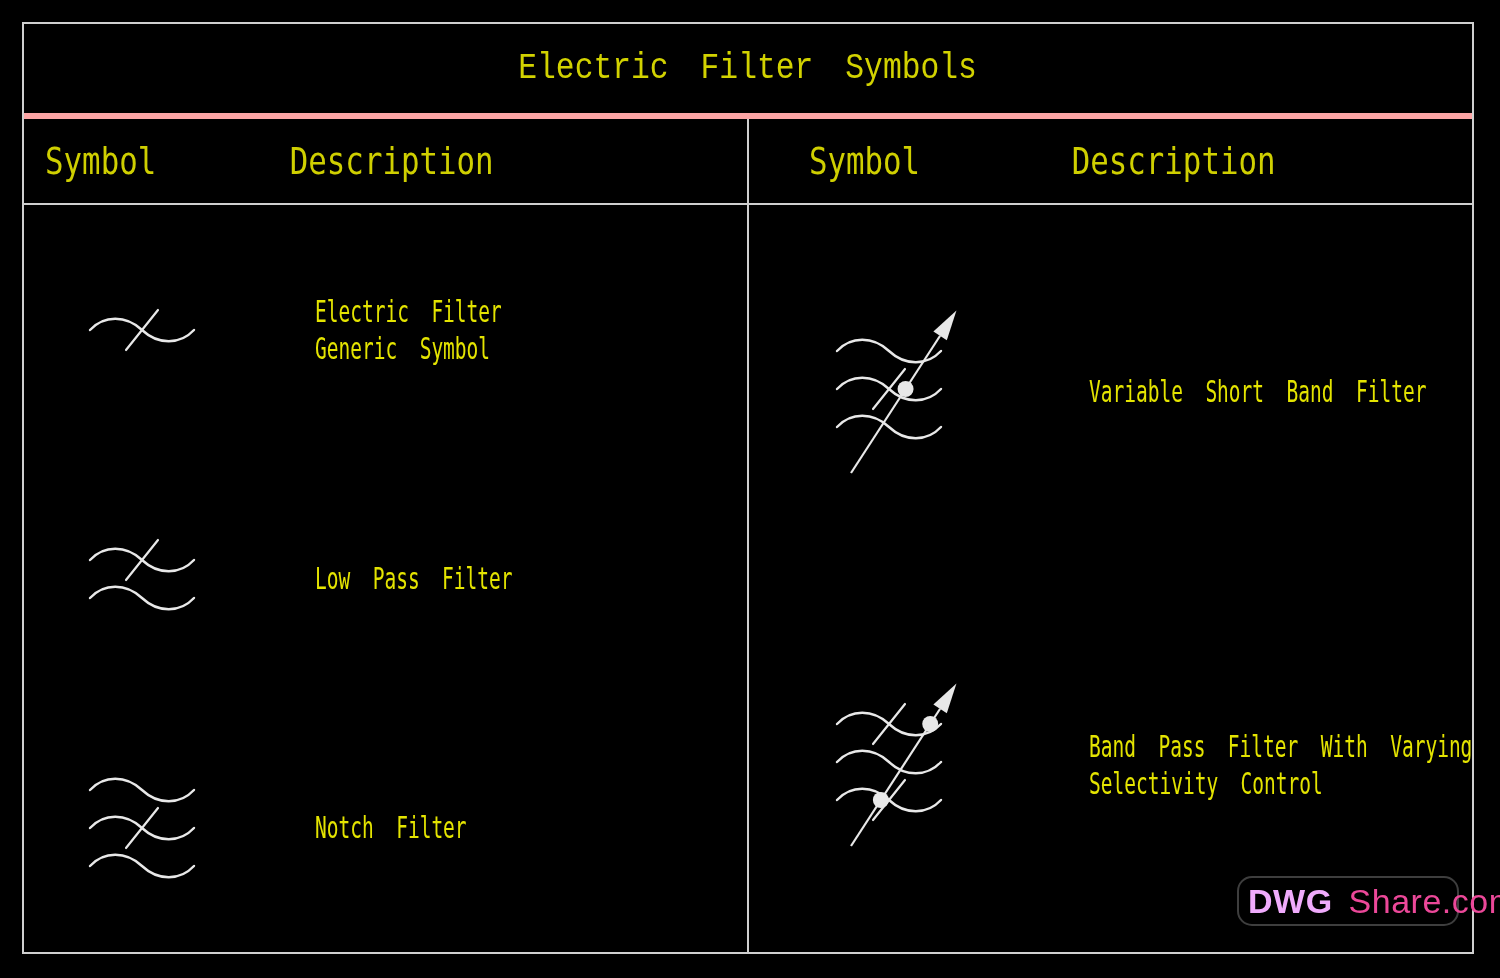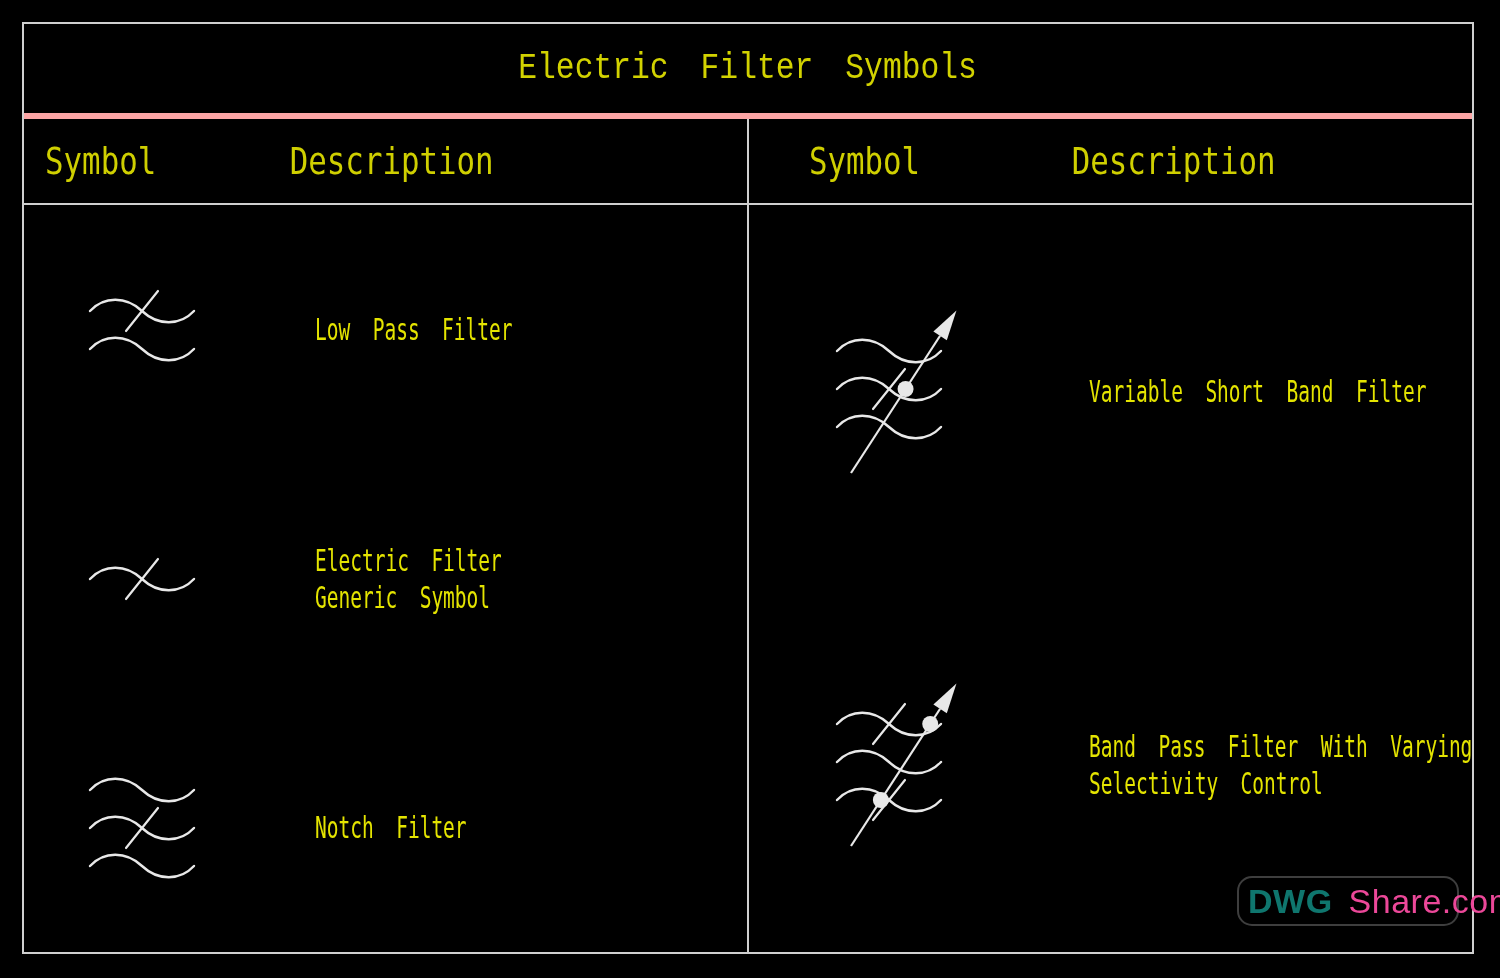--- a/index.html
+++ b/index.html
@@ -32,21 +32,21 @@
   .half.left .desccell{padding-left:56px;}
   .half.right .desccell{padding-left:40px;}
   .desc-lines{font-size:30px;line-height:37px;color:#e4e400;word-spacing:0.55em;
               transform:scaleX(0.65);transform-origin:left center;}
   .desc-lines .line{white-space:nowrap;}
   .watermark{position:absolute;left:1237px;top:876px;width:222px;height:50px;
              border:2px solid #3e3e3e;border-radius:15px;box-sizing:border-box;
              display:flex;align-items:center;padding-left:9px;
              font-family:"Liberation Sans", sans-serif;font-size:34px;letter-spacing:0.5px;
              background:rgba(0,0,0,0.25);}
-  .wm-dwg{color:#0f766e;font-weight:700;}
+  .wm-dwg{color:#f0abfc;font-weight:700;}
   .wm-share{color:#ec4899;font-weight:400;margin-left:16px;}
 </style>
 </head>
 <body>
 
 <div class="page">
   <div class="frame">
 
     <div class="title-row">
       <div class="cad title-text">Electric Filter Symbols</div>
@@ -56,45 +56,45 @@
 
       <section class="half left">
         <div class="head-row">
           <div class="hcell sym">Symbol</div>
           <div class="hcell desc">Description</div>
         </div>
         <div class="rows">
 
           <div class="row">
             <div class="symcell">
+                <svg width="116" height="52" viewBox="0 0 116 52" xmlns="http://www.w3.org/2000/svg">
+                  <path d="M6 26 C20 11,42 11,58 26 C74 41,96 41,110 26" fill="none" stroke="#e8e8e8" stroke-width="2.4" stroke-linecap="round"></path>
+                  <line x1="42" y1="46" x2="74" y2="6" stroke="#e8e8e8" stroke-width="2.2" stroke-linecap="round"></line>
+                </svg>
+              </div>
+            <div class="desccell">
+              <div class="desc-lines">
+                <div class="line">Electric Filter</div>
+                <div class="line">Generic Symbol</div>
+              </div>
+            </div>
+          </div>
+
+          <div class="row">
+            <div class="symcell">
                 <svg width="116" height="90" viewBox="0 0 116 90" xmlns="http://www.w3.org/2000/svg">
                   <path d="M6 26 C20 11,42 11,58 26 C74 41,96 41,110 26" fill="none" stroke="#e8e8e8" stroke-width="2.4" stroke-linecap="round"></path>
                   <path d="M6 64 C20 49,42 49,58 64 C74 79,96 79,110 64" fill="none" stroke="#e8e8e8" stroke-width="2.4" stroke-linecap="round"></path>
                   <line x1="42" y1="46" x2="74" y2="6" stroke="#e8e8e8" stroke-width="2.2" stroke-linecap="round"></line>
                 </svg>
               </div>
             <div class="desccell">
               <div class="desc-lines">
                 <div class="line">Low Pass Filter</div>
                 <div class="line"></div>
-              </div>
-            </div>
-          </div>
-
-          <div class="row">
-            <div class="symcell">
-                <svg width="116" height="52" viewBox="0 0 116 52" xmlns="http://www.w3.org/2000/svg">
-                  <path d="M6 26 C20 11,42 11,58 26 C74 41,96 41,110 26" fill="none" stroke="#e8e8e8" stroke-width="2.4" stroke-linecap="round"></path>
-                  <line x1="42" y1="46" x2="74" y2="6" stroke="#e8e8e8" stroke-width="2.2" stroke-linecap="round"></line>
-                </svg>
-              </div>
-            <div class="desccell">
-              <div class="desc-lines">
-                <div class="line">Electric Filter</div>
-                <div class="line">Generic Symbol</div>
               </div>
             </div>
           </div>
 
           <div class="row">
             <div class="symcell">
                 <svg width="116" height="128" viewBox="0 0 116 128" xmlns="http://www.w3.org/2000/svg">
                   <path d="M6 26 C20 11,42 11,58 26 C74 41,96 41,110 26" fill="none" stroke="#e8e8e8" stroke-width="2.4" stroke-linecap="round"></path>
                   <path d="M6 64 C20 49,42 49,58 64 C74 79,96 79,110 64" fill="none" stroke="#e8e8e8" stroke-width="2.4" stroke-linecap="round"></path>
                   <path d="M6 102 C20 87,42 87,58 102 C74 117,96 117,110 102" fill="none" stroke="#e8e8e8" stroke-width="2.4" stroke-linecap="round"></path>

